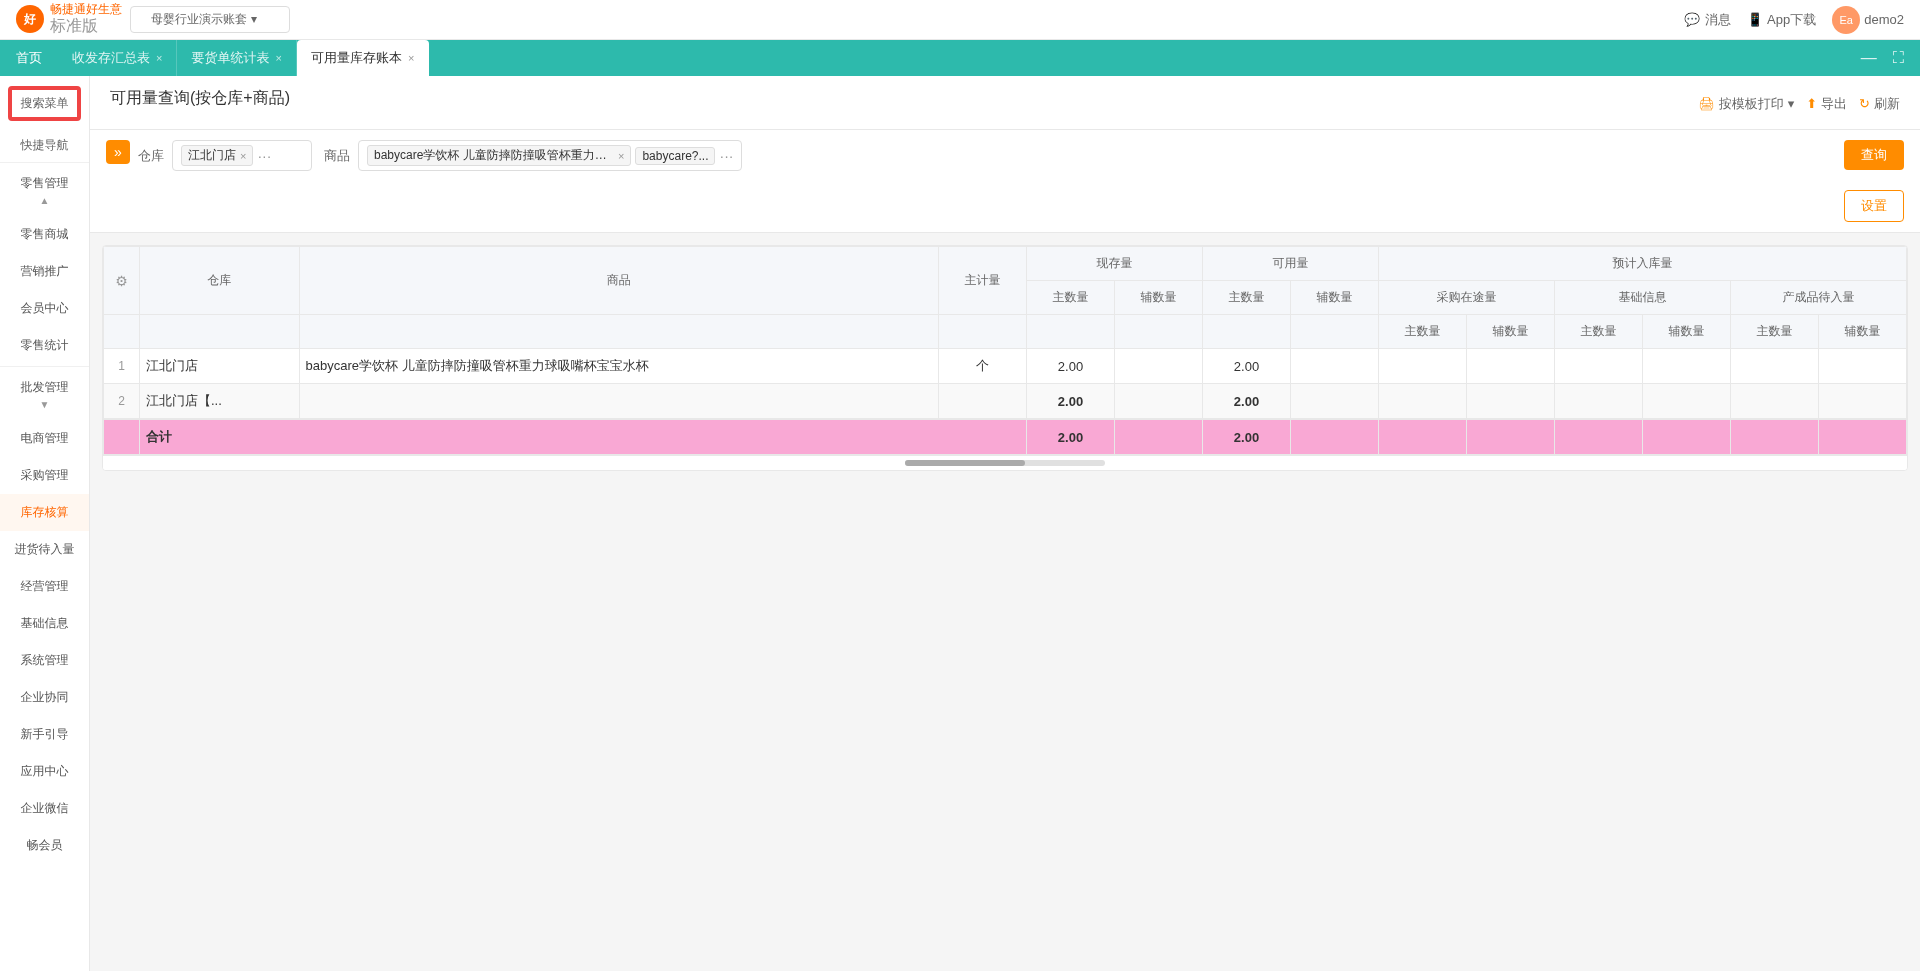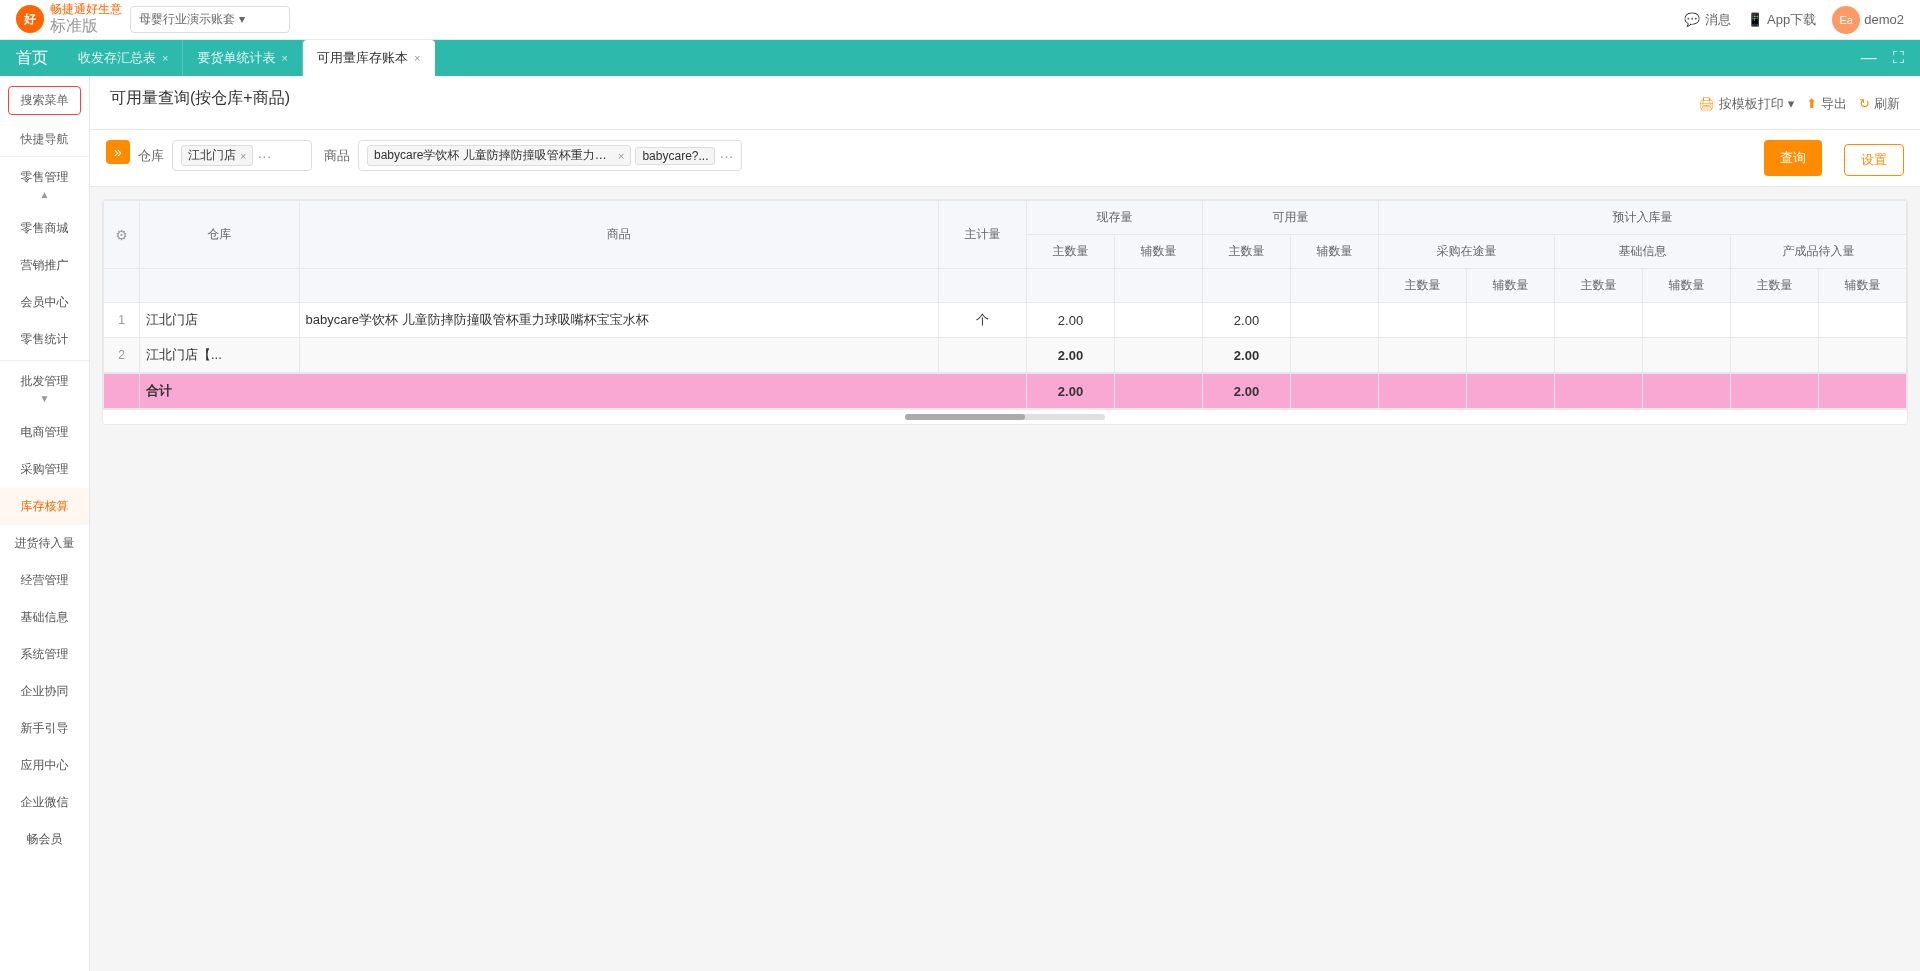--- a/index.html
+++ b/index.html
@@ -9,48 +9,48 @@
     .top-bar {
       display: flex; align-items: center; justify-content: space-between;
       background: #fff; height: 40px; padding: 0 16px;
       border-bottom: 1px solid #e8e8e8; position: relative; z-index: 10;
     }
     .top-bar-left { display: flex; align-items: center; gap: 8px; }
     .logo-area { display: flex; align-items: center; gap: 6px; }
     .logo-icon { width: 28px; height: 28px; background: #ff6600; border-radius: 50%; display: flex; align-items: center; justify-content: center; color: #fff; font-size: 12px; font-weight: bold; }
     .logo-text { font-size: 12px; color: #ff6600; line-height: 1.2; }
     .logo-sub { font-size: 16px; color: #999; }
-    .industry-selector { display: flex; align-items: center; gap: 4px; padding: 4px 8px; border: 1px solid #ddd; border-radius: 4px; background: #fff; cursor: pointer; font-size: 12px; color: #666; min-width: 160px; }
+    .industry-selector { display: flex; align-items: center; gap: 4px; padding: 4px 20px; border: 1px solid #ddd; border-radius: 4px; background: #fff; cursor: pointer; font-size: 12px; color: #666; min-width: 160px; }
     .top-bar-right { display: flex; align-items: center; gap: 16px; }
     .top-action { display: flex; align-items: center; gap: 4px; cursor: pointer; color: #666; font-size: 13px; }
     .avatar { width: 28px; height: 28px; border-radius: 50%; background: #ff9966; display: flex; align-items: center; justify-content: center; color: #fff; font-size: 11px; }
 
     
     .tab-bar {
       display: flex; align-items: center; background: #2dbaac; height: 36px; padding: 0 0 0 0;
     }
     .tab-item {
       display: flex; align-items: center; gap: 6px; padding: 0 14px; height: 36px;
       color: rgba(255,255,255,0.85); cursor: pointer; font-size: 13px; white-space: nowrap;
       border-right: 1px solid rgba(255,255,255,0.2);
     }
     .tab-item.active { background: #fff; color: #333; border-radius: 4px 4px 0 0; }
     .tab-item .tab-close { font-size: 11px; color: rgba(255,255,255,0.7); cursor: pointer; }
     .tab-item.active .tab-close { color: #999; }
-    .tab-home { padding: 0 16px; color: #fff; font-size: 16px; cursor: pointer; }
+    .tab-home { padding: 0 16px; color: #fff; font-size: 13px; cursor: pointer; }
     .tab-bar-right { margin-left: auto; display: flex; align-items: center; gap: 8px; padding-right: 12px; }
     .tab-bar-btn { color: rgba(255,255,255,0.85); cursor: pointer; font-size: 16px; padding: 0 4px; }
 
     
     .layout { display: flex; height: calc(971px - 76px); }
 
     
     .sidebar { width: 90px; background: #fff; border-right: 1px solid #e8e8e8; display: flex; flex-direction: column; overflow-y: auto; }
     .sidebar-search { padding: 10px 8px; }
-    .sidebar-search-btn { width: 100%; padding: 5px 0; background: #fff; border: 1px solid #ef4444; border-radius: 4px; color: #666; font-size: 12px; cursor: pointer; text-align: center; }
+    .sidebar-search-btn { width: 100%; padding: 5px 0; background: #fff; border: 4px solid #ef4444; border-radius: 4px; color: #666; font-size: 12px; cursor: pointer; text-align: center; }
     .sidebar-nav-btn { padding: 6px 8px; text-align: center; color: #666; font-size: 12px; cursor: pointer; }
     .sidebar-divider { height: 1px; background: #f0f0f0; margin: 2px 0; }
     .sidebar-item {
       padding: 10px 8px; text-align: center; color: #555; font-size: 12px; cursor: pointer;
       display: flex; flex-direction: column; align-items: center; gap: 3px;
     }
     .sidebar-item.active { color: #ff6600; background: #fff7f0; }
     .sidebar-item .arrow { font-size: 10px; color: #999; }
 
     
@@ -82,21 +82,21 @@
     .summary-row { background: #fffbe6; border-top: 2px solid #e8e8e8; }
     .summary-row td { font-weight: 600; color: #333; background: #f9a8d4; }
 
     
     .table-footer { background: #fff; padding: 4px 0; border-top: 1px solid #e8e8e8; display: flex; align-items: center; justify-content: center; }
     .scrollbar-track { width: 200px; height: 6px; background: #e0e0e0; border-radius: 3px; }
     .scrollbar-thumb { width: 120px; height: 6px; background: #aaa; border-radius: 3px; }
 
     .filter-container { display: flex; align-items: flex-start; gap: 8px; padding: 10px 16px; background: #fff; border-bottom: 1px solid #e8e8e8; }
     .filter-main { display: flex; align-items: center; gap: 12px; flex: 1; flex-wrap: wrap; }
-    .right-btns { display: flex; flex-direction: row; gap: 22px; flex-shrink: 0; }
+    .right-btns { display: flex; flex-direction: column; gap: 16px; flex-shrink: 0; }
   </style>
 </head>
 <body>
 
 <div class="top-bar">
   <div class="top-bar-left">
     <div class="logo-area">
       <div class="logo-icon">好</div>
       <div>
         <div class="logo-text">畅捷通好生意</div>

